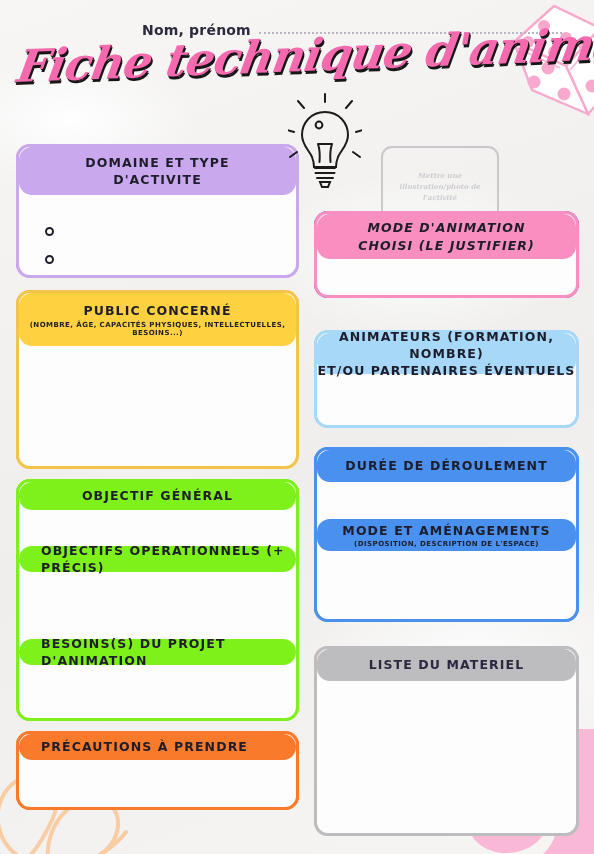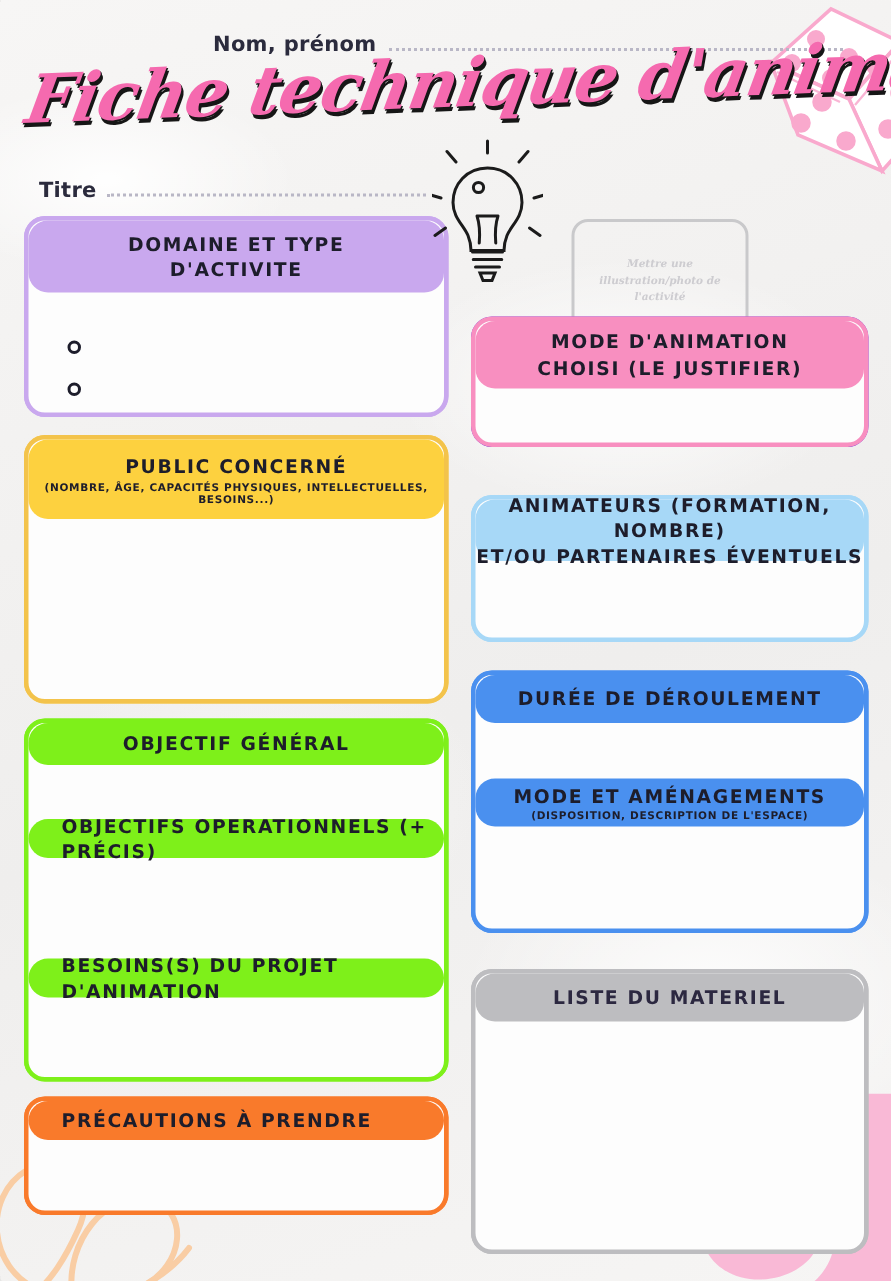--- a/index.html
+++ b/index.html
@@ -121,21 +121,21 @@
   #card-objectif  { left: 16px;  top: 479px; width: 283px; height: 242px; background:#7ef01a; }
   #card-objectif .card-inner { background:#fdfdfd; border:3px solid #7ef01a; }
   #band-obj1 { top: 0;   height: 28px; background:#7ef01a; }
   #band-obj2 { top: 64px; height: 26px; background:#7ef01a; }
   #band-obj3 { top: 157px; height: 26px; background:#7ef01a; }
 
   #card-precautions { left: 16px; top: 731px; width: 283px; height: 79px; background:#f97a2b; }
   #card-precautions .card-inner { background:#fdfdfd; border:3px solid #f97a2b; }
   #band-precautions { top: 0; height: 26px; background:#f97a2b; }
 
-  #card-mode      { left: 314px; top: 211px; width: 265px; height: 87px; background:#6d28d9; }
+  #card-mode      { left: 314px; top: 211px; width: 265px; height: 87px; background:#6d28d9;font-style:italic; }
   #card-mode .card-inner { background:#fdfdfd; border:3px solid #f88fc0; }
   #band-mode      { top: 0; height: 45px; background:#f88fc0; }
 
   #card-animateurs{ left: 314px; top: 330px; width: 265px; height: 98px; background:#a7d8f7; }
   #card-animateurs .card-inner { background:#fdfdfd; border:3px solid #a7d8f7; }
   #band-animateurs{ top: 0; height: 41px; background:#a7d8f7; }
 
   #card-duree     { left: 314px; top: 447px; width: 265px; height: 175px; background:#4a90ef; }
   #card-duree .card-inner { background:#fdfdfd; border:3px solid #4a90ef; }
   #band-duree     { top: 0; height: 32px; background:#4a90ef; }
@@ -197,24 +197,20 @@
 
 <div id="sheet">
 
   <div id="nom-prenom-row">
     <span class="hand-label">Nom, prénom</span>
     <span class="dotline"></span>
   </div>
 
   <div id="main-title">Fiche technique d'animation</div>
 
-  <div id="titre-row">
-    <span class="hand-label">Titre</span>
-    <span class="dotline"></span>
-  </div>
 
   <svg class="deco" style="left:288px; top:92px; z-index:4;" width="74" height="98" viewBox="0 0 74 98">
     <g stroke="#1b1b1b" stroke-width="2" fill="none" stroke-linecap="round">
       <path d="M37 20 C23 20 14 31 14 43 C14 53 21 58 24 65 C26 70 26 73 26 75 L48 75
                C48 73 48 70 50 65 C53 58 60 53 60 43 C60 31 51 20 37 20 Z"></path>
       <path d="M27 76 L47 76 M27.5 81 L46.5 81 M29 86 L45 86"></path>
       <path d="M32 90 L42 90 L40 95 L34 95 Z"></path>
       <circle cx="31" cy="33" r="3.4"></circle>
       <path d="M30 52 C32 58 32 64 31.5 70 M44 52 C42 58 42 64 42.5 70 M30 52 L44 52"></path>
       <path d="M37 10 L37 2 M16 16 L10 9 M58 16 L64 9 M6 40 L-1 38 M68 40 L75 38

